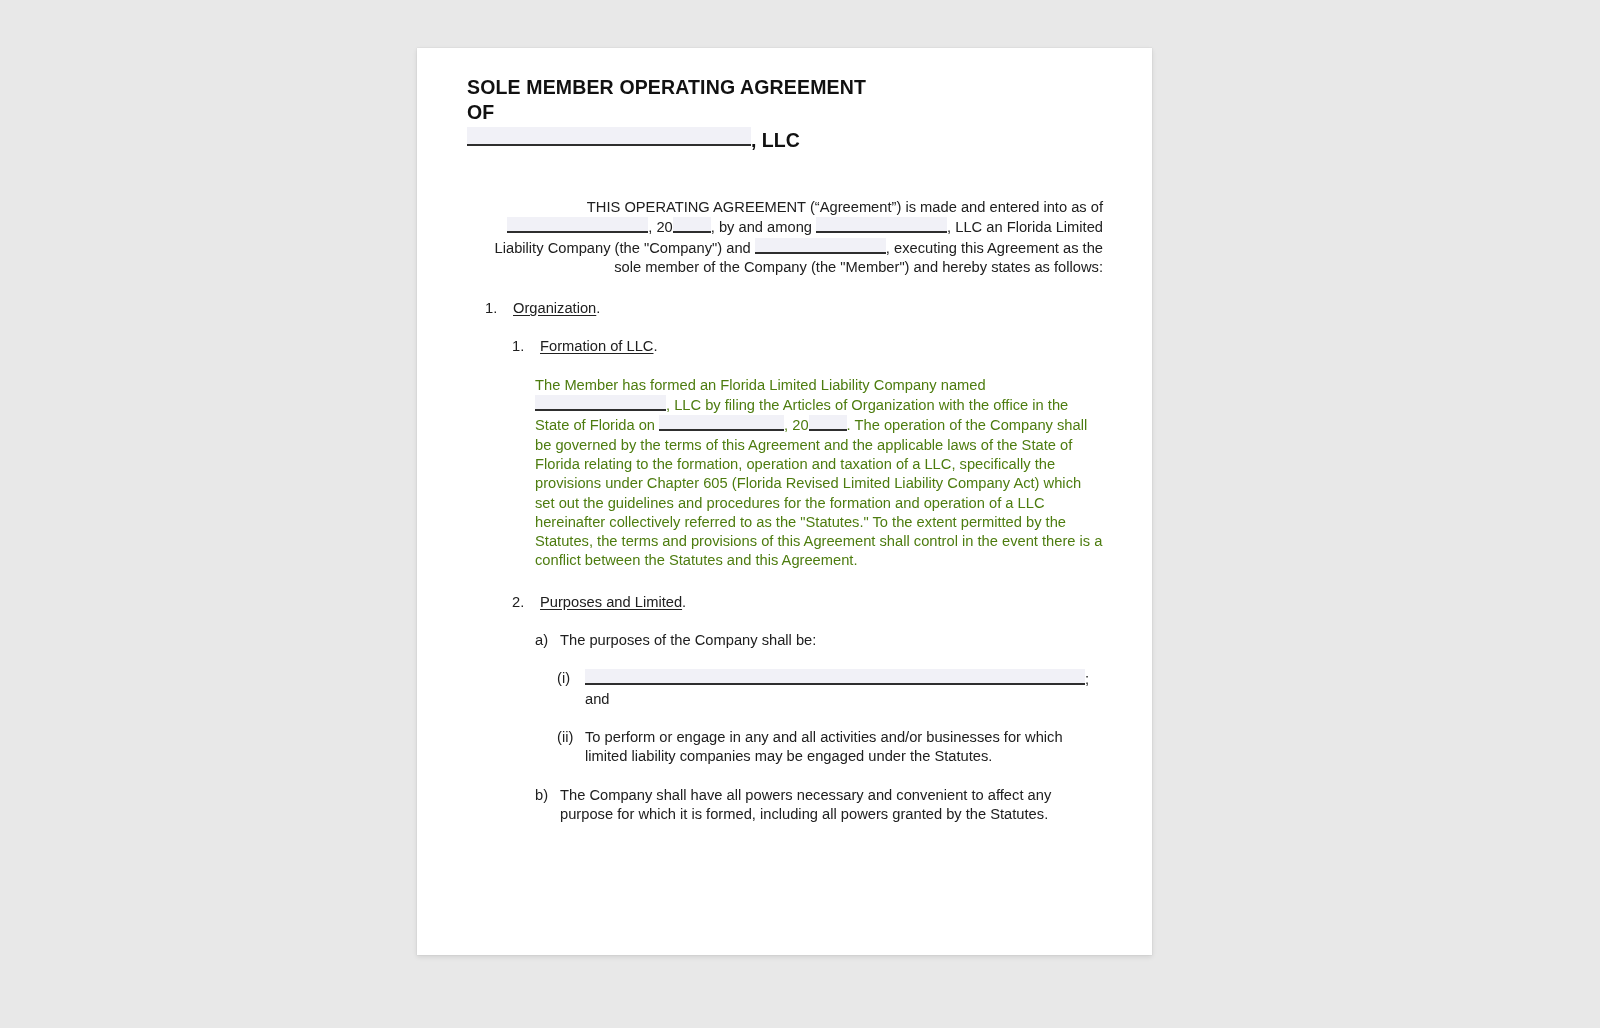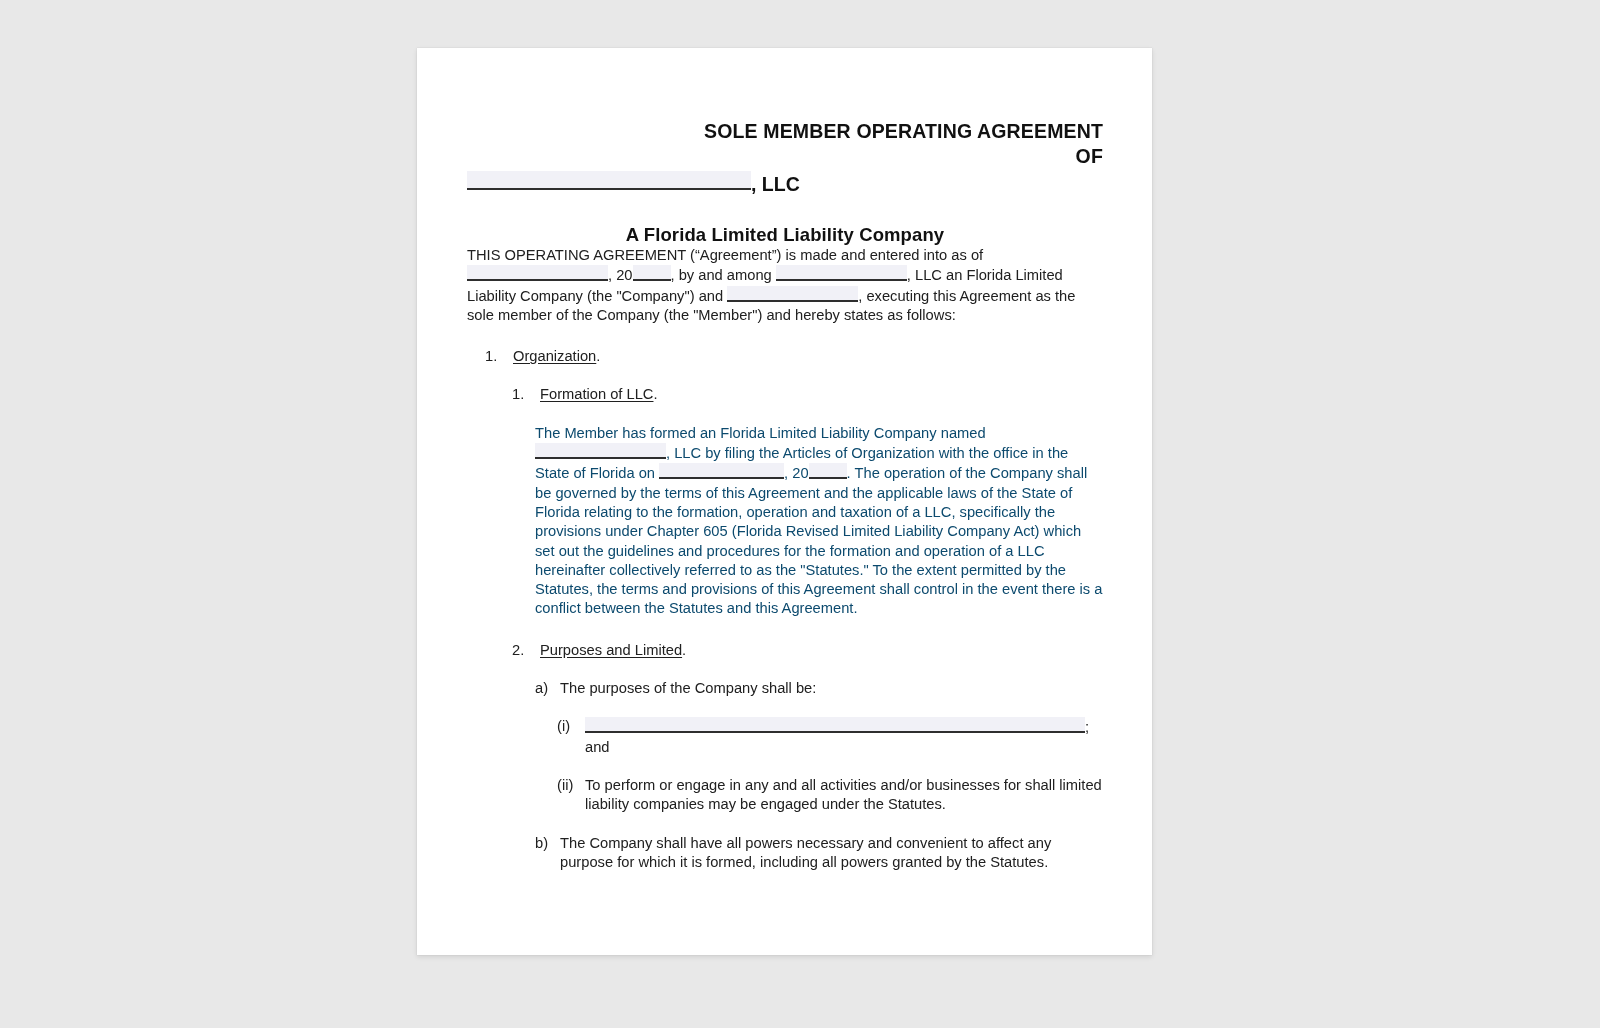--- a/index.html
+++ b/index.html
@@ -30,27 +30,27 @@
   #page-body {
     position: absolute;
     left: 50px;
     top: 0;
     width: 636px;
     height: 907px;
   }
 
   
   .doc-title {
-    text-align: right;
+    text-align: left;
     font-size: 19.5px;
     font-weight: bold;
     color: #111111;
     line-height: 25px;
     letter-spacing: 0.15px;
-    margin-top: 71px;
+    margin-top: 27px;
   }
   .doc-title .title-of {
     display: block;
   }
   .title-llc-line {
     font-size: 19.5px;
     font-weight: bold;
     color: #111111;
     line-height: 26px;
     margin-top: 2px;
@@ -66,20 +66,22 @@
   }
 
   
   .para {
     font-size: 14.7px;
     line-height: 19.3px;
     color: #202020;
     text-align: left;
   }
   .para.first {
+    margin-top: 45px;
+    text-align: right;
   }
   .para.second {
     margin-top: 19px;
   }
   .para b { font-weight: bold; }
 
   
   .blank {
     display: inline-block;
     vertical-align: baseline;
@@ -123,42 +125,41 @@
   
   .lvl1 { margin-left: 18px;  padding-left: 28px; }
   .lvl2 { margin-left: 45px;  padding-left: 28px; }
   .lvl3 { margin-left: 68px;  padding-left: 25px; }
   .lvl4 { margin-left: 90px;  padding-left: 28px; }
 
   .body-block {
     margin-left: 68px;
     font-size: 14.7px;
     line-height: 19.3px;
-    color: #0c4a6e;
+    color: #4d7c0f;
   }
 
   .gap-lg { height: 22px; }
   .gap-md { height: 19px; }
 </style>
 </head>
 <body>
 
 <div id="page-sheet">
   <div id="page-body">
 
     <div class="doc-title">
       <span>SOLE MEMBER OPERATING AGREEMENT</span>
       <span class="title-of">OF</span>
     </div>
 
     <div class="title-llc-line">
       <span class="blank blank-title"></span><span>, LLC</span>
     </div>
 
-    <div class="doc-subtitle">A Florida Limited Liability Company</div>
 
     <div class="para first"><span>THIS OPERATING AGREEMENT (“Agreement”) is made and entered into as of </span><span class="blank blank-lg"></span><span>, 20</span><span class="blank blank-sm"></span><span>, by and among </span><span class="blank blank-md"></span><span>, LLC an Florida Limited Liability Company (the "Company") and </span><span class="blank blank-md"></span><span>, executing this Agreement as the sole member of the Company (the "Member") and hereby states as follows:</span></div>
 
 
     <div class="gap-lg"></div>
 
     <div class="item lvl1">
       <span class="marker">1.</span>
       <span class="item-text"><span class="heading-label">Organization</span><span>.</span></span>
     </div>
@@ -192,21 +193,21 @@
 
     <div class="item lvl4">
       <span class="marker">(i)</span>
       <span class="item-text"><span class="blank blank-full"></span><span>; and</span></span>
     </div>
 
     <div class="gap-md"></div>
 
     <div class="item lvl4">
       <span class="marker">(ii)</span>
-      <span class="item-text">To perform or engage in any and all activities and/or businesses for shall limited liability companies may be engaged under the Statutes.</span>
+      <span class="item-text">To perform or engage in any and all activities and/or businesses for which limited liability companies may be engaged under the Statutes.</span>
     </div>
 
     <div class="gap-md"></div>
 
     <div class="item lvl3">
       <span class="marker">b)</span>
       <span class="item-text">The Company shall have all powers necessary and convenient to affect any purpose for which it is formed, including all powers granted by the Statutes.</span>
     </div>
 
     <div class="gap-lg"></div>

